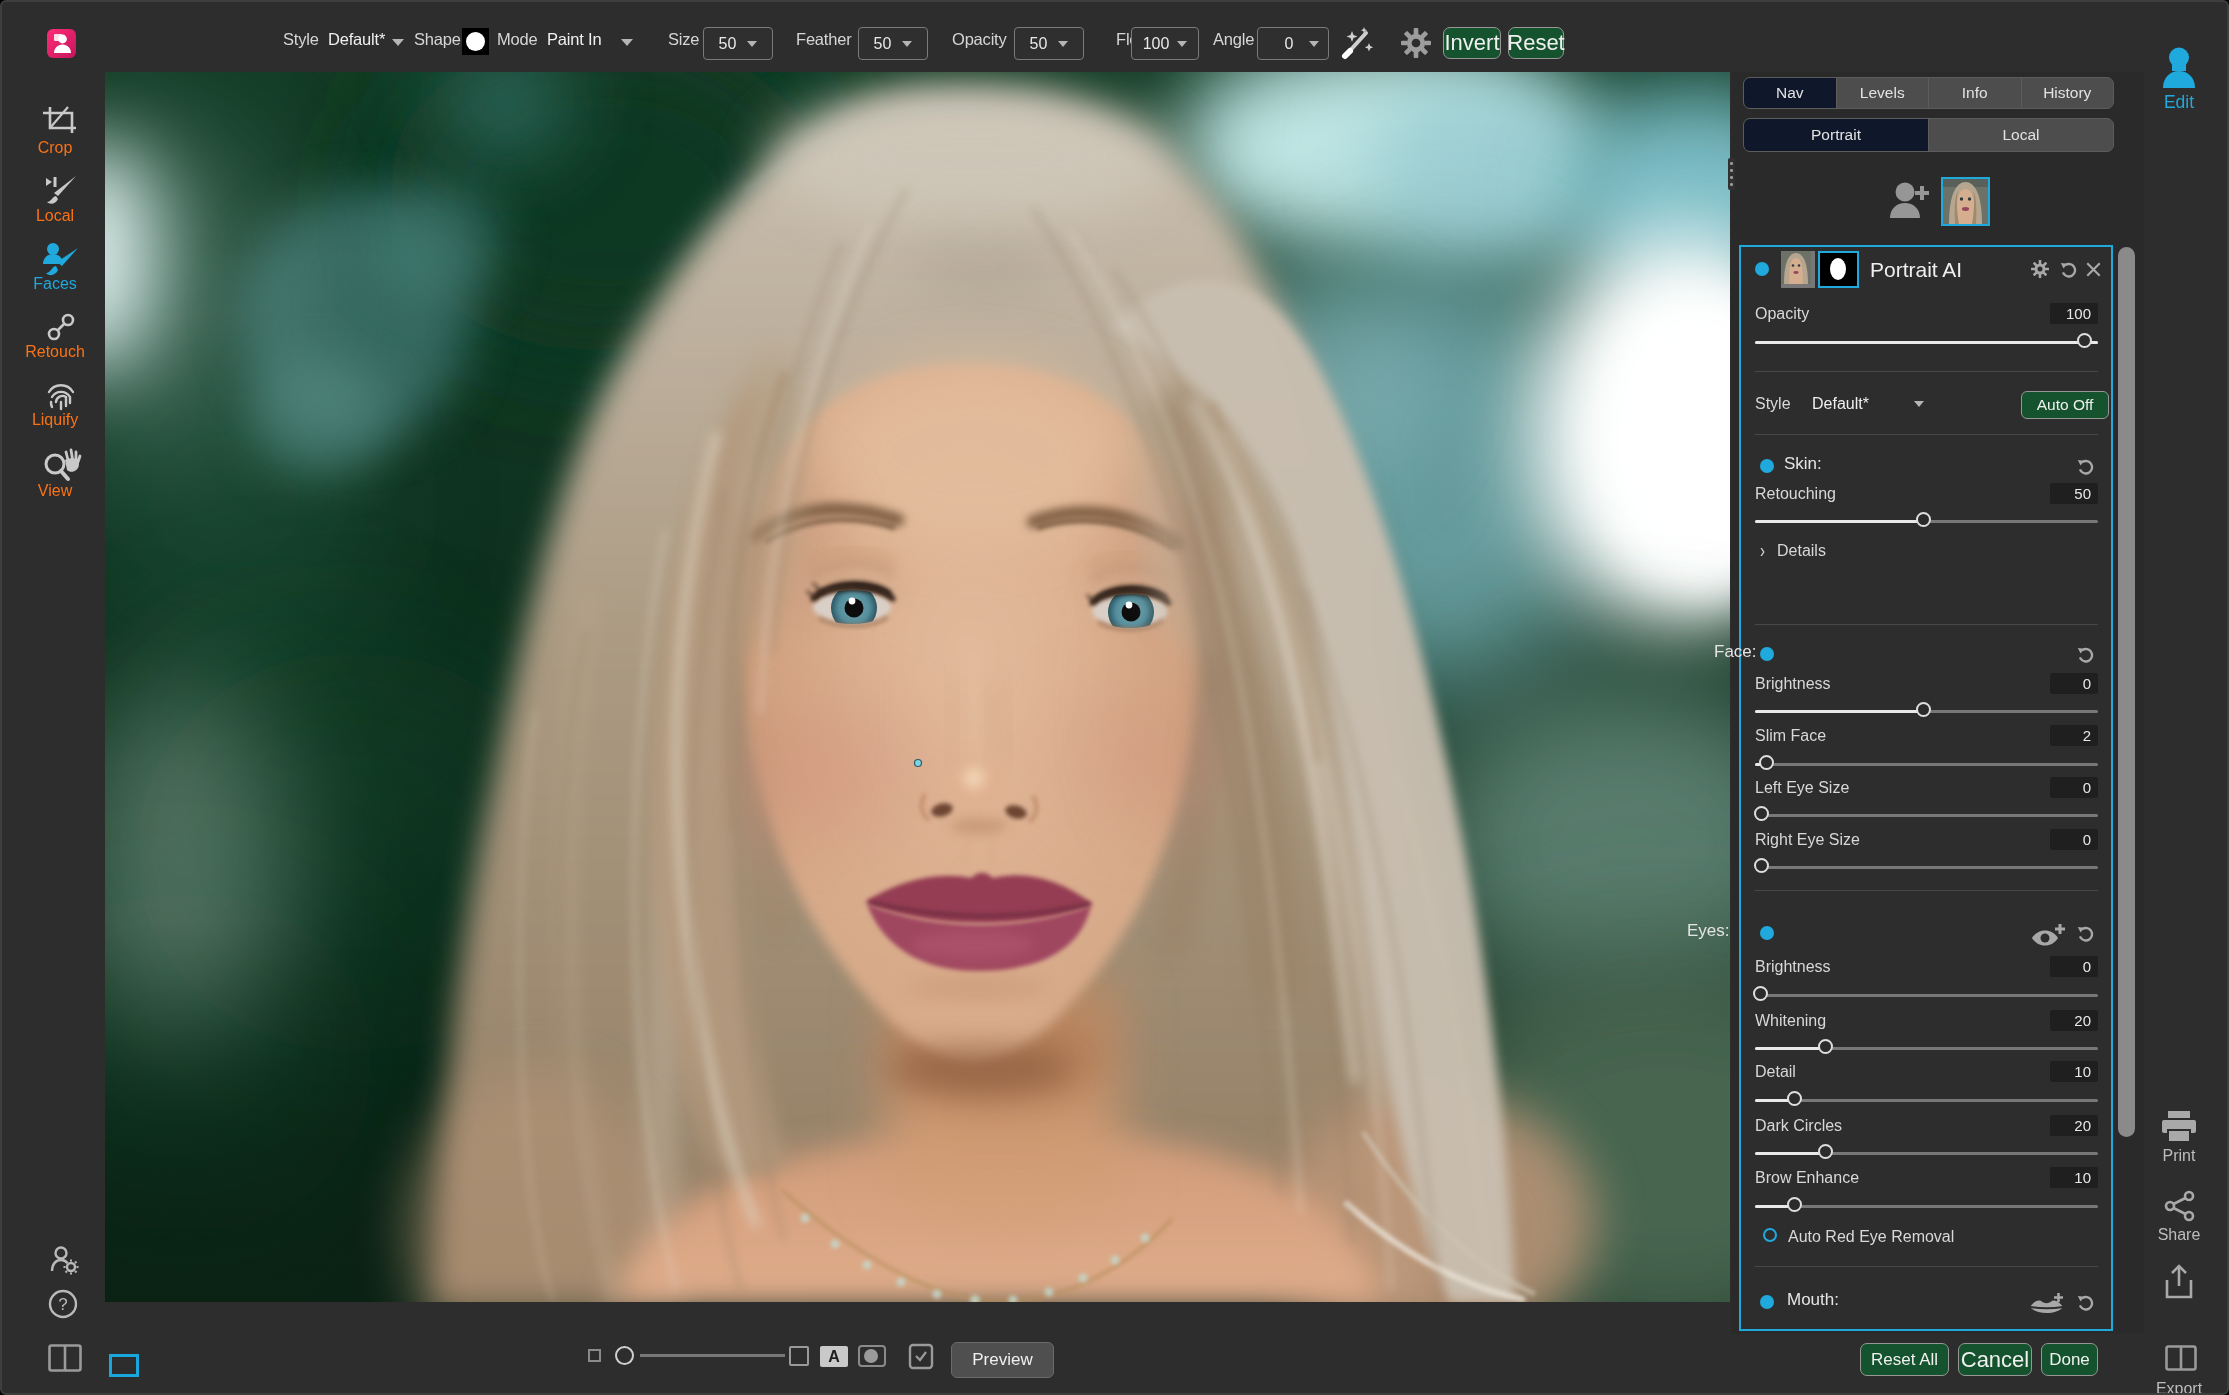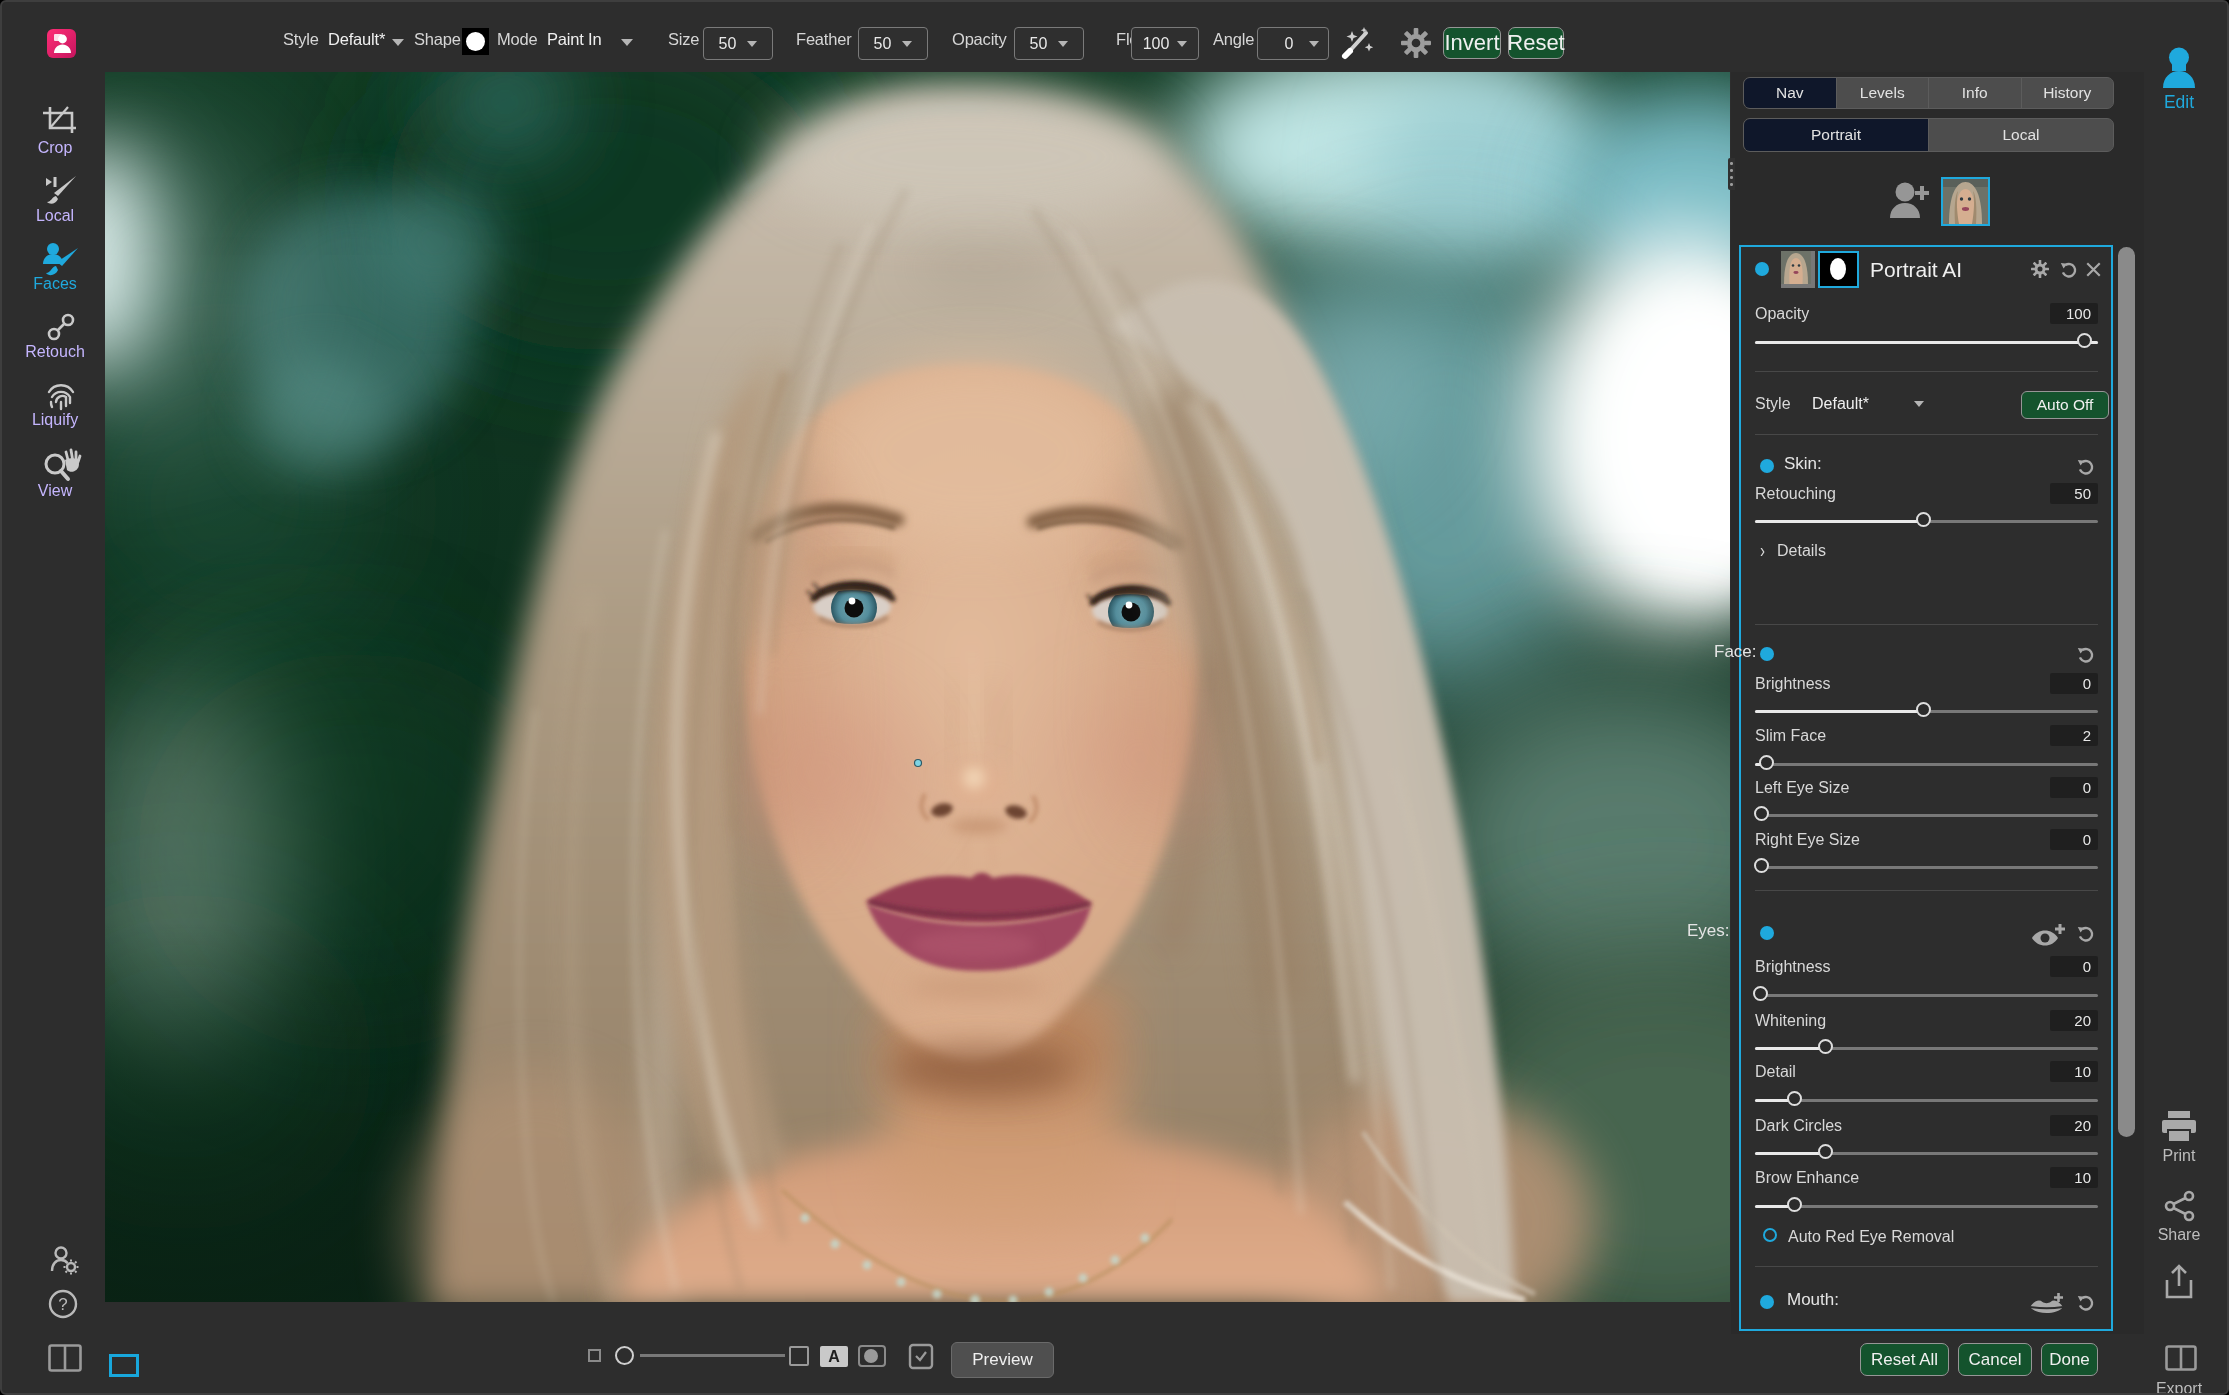--- a/index.html
+++ b/index.html
@@ -2,21 +2,21 @@
 <html><head><meta charset="utf-8">
 <style>
 *{margin:0;padding:0;box-sizing:border-box}
 html,body{width:2229px;height:1395px;background:#000;font-family:"Liberation Sans",sans-serif;overflow:hidden}
 #win{position:absolute;left:0;top:0;width:2229px;height:1395px;background:#2d2d2d;border-radius:6px;overflow:hidden;border:2px solid #3e3e3e}
 .abs{position:absolute}
 .lbl{color:#d6d6d6;font-size:16.5px;letter-spacing:-0.2px}
 .box{border:1.5px solid #7a7a7a;border-radius:4px;color:#e8e8e8;font-size:16px;display:flex;align-items:center;justify-content:center;background:#2f2f2f}
 .chev{width:0;height:0;border-left:6px solid transparent;border-right:6px solid transparent;border-top:7px solid #b5b5b5}
 .btn{border:1.5px solid #969696;border-radius:7px;background:#14532d;color:#f0f0f0;font-size:16.5px;display:flex;align-items:center;justify-content:center}
-.sideic{position:absolute;left:0;width:106px;text-align:center;color:#c4b5fd;font-size:16px}
+.sideic{position:absolute;left:0;width:106px;text-align:center;color:#f97316;font-size:16px}
 .tabseg{display:flex;border:1px solid #5c5c5c;border-radius:7px;overflow:hidden;background:#4d4d4d}
 .tabseg div{flex:1;text-align:center;color:#e2e2e2;font-size:15.5px;line-height:30px;border-right:1px solid #5c5c5c}
 .tabseg div:last-child{border-right:none}
 .tabseg .on{background:#0f172a}
 .srow{position:absolute;left:1753px;width:343px;color:#d8d8d8;font-size:16px}
 .vbox{position:absolute;right:0;top:-2px;width:48px;height:21px;background:#1f1f1f;color:#e8e8e8;font-size:15px;text-align:right;padding-right:7px;line-height:21px;border-radius:2px}
 .track{position:absolute;left:0;width:343px;height:3px;background:#787878;border-radius:2px}
 .fill{position:absolute;left:0;height:3px;background:#e9e9e9;border-radius:2px}
 .knob{position:absolute;width:15px;height:15px;border-radius:50%;border:2.5px solid #dedede;background:#2b2b2b;top:-8.5px}
 .hdr{position:absolute;left:1753px;color:#e4e4e4;font-size:17px}
@@ -387,21 +387,21 @@
 <div class="abs" style="left:856px;top:1343px;width:28px;height:22px;border:2px solid #8a8a8a;border-radius:4px">
       <div class="abs" style="left:4px;top:2px;width:14px;height:14px;border-radius:50%;background:#9a9a9a"></div>
     </div>
 <svg class="abs" style="left:906px;top:1341px" width="26" height="27" viewBox="0 0 26 27">
  <rect x="2" y="2" width="22" height="23" rx="3" fill="none" stroke="#9a9a9a" stroke-width="2.4"></rect>
  <path d="M8 13 l4 4 6 -8" fill="none" stroke="#9a9a9a" stroke-width="2.2"></path>
 </svg>
 <div class="abs" style="left:949px;top:1340px;width:103px;height:36px;background:#4f4f4f;border-radius:6px;border:1px solid #6a6a6a;color:#efefef;font-size:17px;display:flex;align-items:center;justify-content:center">Preview</div>
 
 <div class="abs btn" style="left:1858px;top:1341px;width:89px;height:33px;font-size:17px">Reset All</div>
-<div class="abs btn" style="left:1956px;top:1341px;width:74px;height:33px;font-size:17px">Cancel</div>
+<div class="abs btn" style="left:1956px;top:1341px;width:74px;height:33px;font-size:22px">Cancel</div>
 <div class="abs btn" style="left:2039px;top:1341px;width:57px;height:33px;font-size:17px">Done</div>
 
 <div class="abs" style="left:1729px;top:70px;width:413px;height:1262px;background:#2a2a2a"></div>
 <div class="abs tabseg" style="left:1741px;top:75px;width:371px;height:32px">
  <div class="on" style="line-height:30px">Nav</div>
       <div>Levels</div>
       <div>Info</div>
       <div>History</div>
 </div>
 <div class="abs tabseg" style="left:1741px;top:116px;width:371px;height:34px">

